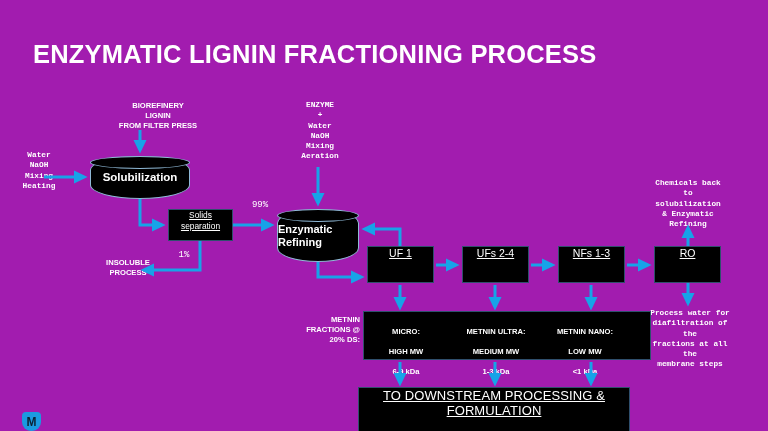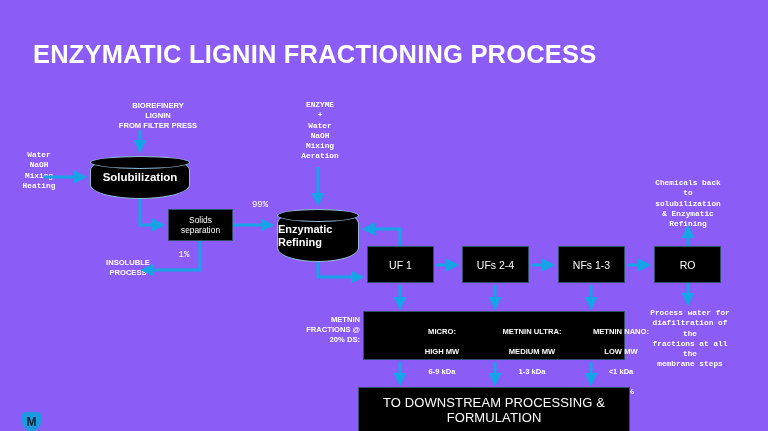--- a/index.html
+++ b/index.html
@@ -4,21 +4,21 @@
 <style>
   html, body {
     margin: 0;
     padding: 0;
     background: #000000;
   }
   #slide {
     position: relative;
     width: 768px;
     height: 431px;
-    background: #8b5cf6;
+    background: #a21caf;
     overflow: hidden;
     font-family: "Liberation Sans", sans-serif;
     color: #ffffff;
   }
 
   
   #title {
     position: absolute;
     left: 33px;
     top: 40px;
@@ -41,25 +41,25 @@
   }
   .lbl.mix {           
     font-size: 7.8px;
     font-family: Liberation Mono, monospace;
   }
   .box {
     position: absolute;
     border: 1px solid #2f4f6d;
     background: #000000;
     display: flex;
-    align-items: center;
     justify-content: center;
     text-align: center;
     color: #ffffff;
     box-sizing: border-box;
+    text-decoration: underline;
   }
   .cyl {
     position: absolute;
     box-sizing: border-box;
     border: 1.2px solid #8fb9d6;
     border-radius: 50% / 14px;
     background: #000000;
     display: flex;
     align-items: center;
     justify-content: center;
@@ -188,21 +188,21 @@
 
   <div class="lbl mix" style="left:645px; top:308px; width:90px;">Process water for
 diafiltration of the
 fractions at all the
 membrane steps</div>
 
   <div class="lbl" style="left:288px; top:315px; width:72px; text-align:right;">METNIN
 FRACTIONS @
 20% DS:</div>
 
-  <div class="box" style="left:363px; top:311px; width:262px; height:49px; display:block;padding-left:36px;">
+  <div class="box" style="left:363px; top:311px; width:288px; height:49px; display:block;">
     <div style="position:relative; height:100%;">
       <div class="lbl" style="left:0px; top:5px; width:84px;">
         <span>MICRO:</span><br>
         <span>HIGH MW</span><br>
         <span>6-9 kDa</span><br>
         <span>20-60%</span>
       </div>
       <div class="lbl" style="left:88px; top:5px; width:88px;">
         <span>METNIN ULTRA:</span><br>
         <span>MEDIUM  MW</span><br>

